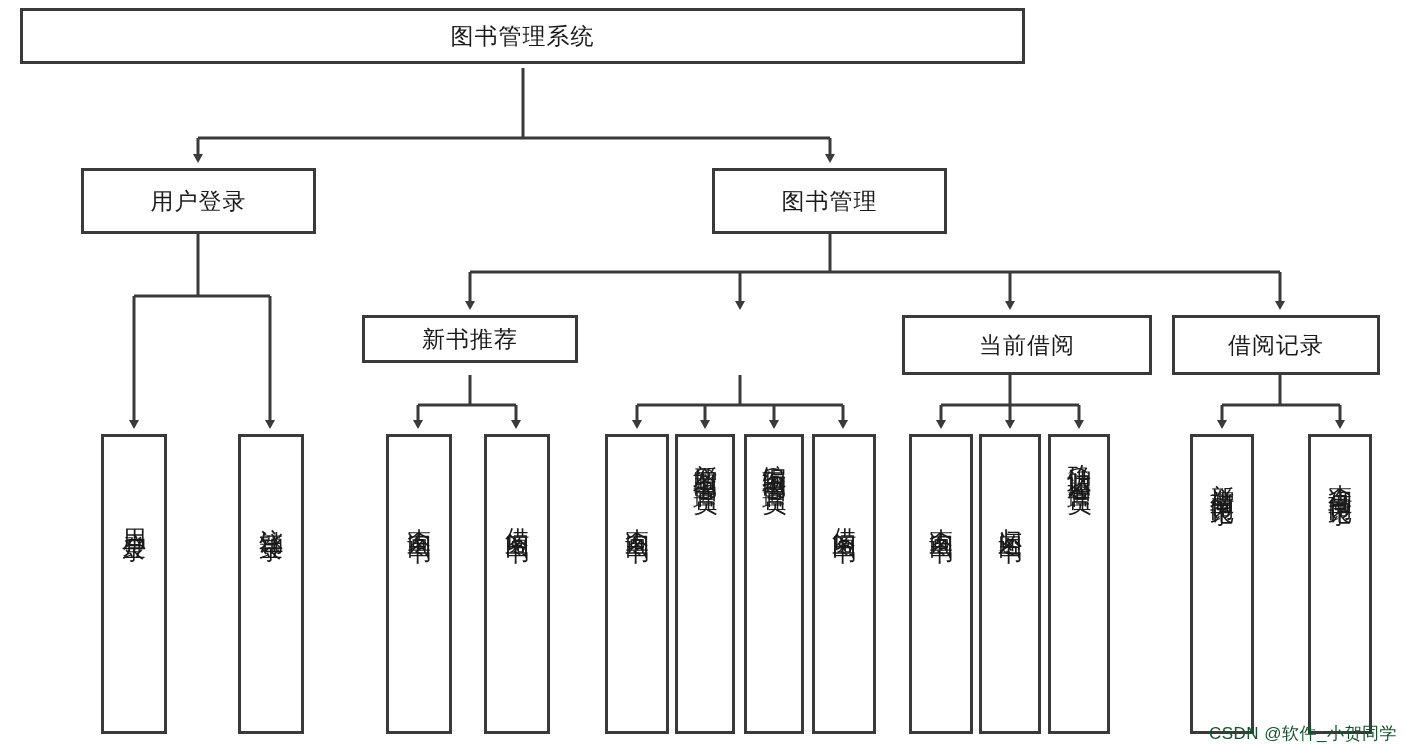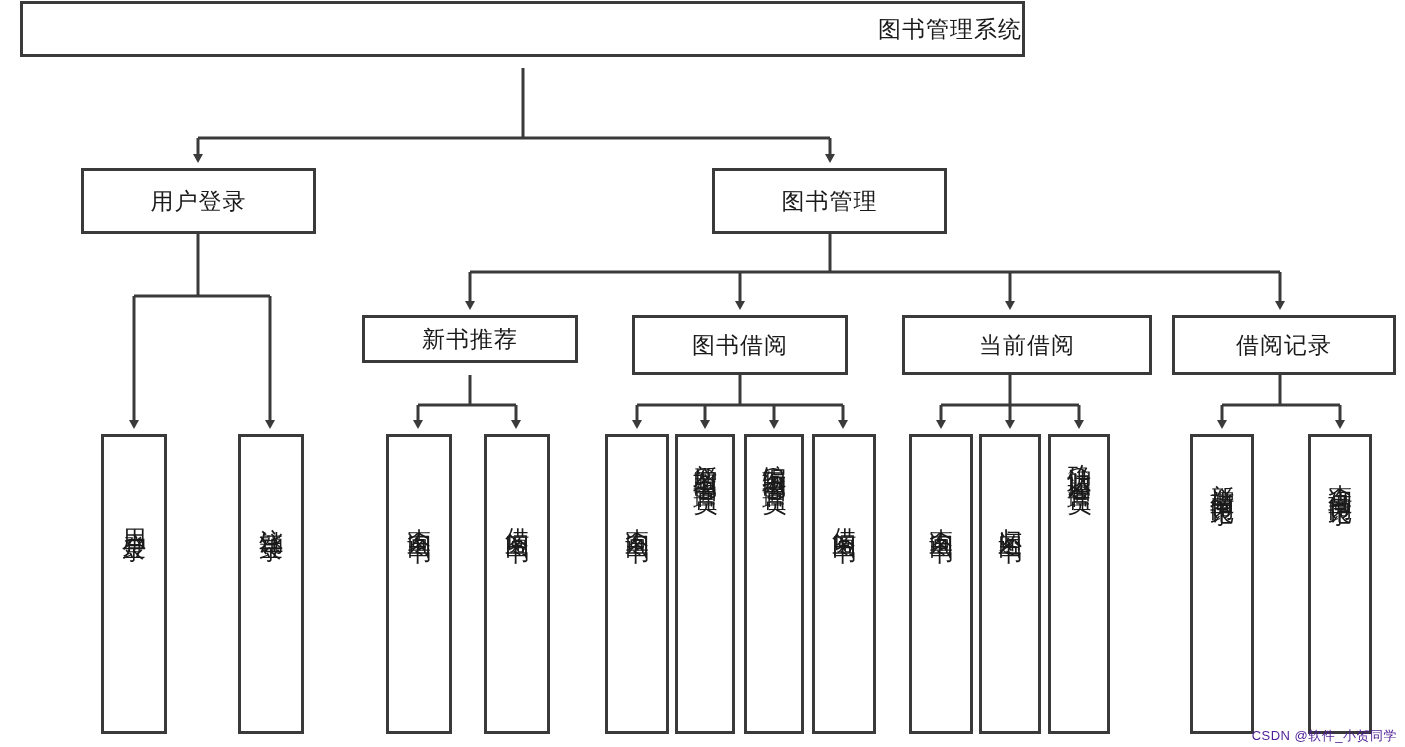--- a/index.html
+++ b/index.html
@@ -52,22 +52,22 @@
     text-orientation: upright;
     font-size: 24px;
     line-height: 1.18;
     letter-spacing: 4px;
     white-space: nowrap;
   }
   .watermark {
     position: absolute;
     right: 8px;
     bottom: 2px;
-    font-size: 13px;
-    color: #4c1d95;
+    font-size: 17px;
+    color: #14532d;
     white-space: nowrap;
     letter-spacing: 0.5px;
   }
 </style>
 </head>
 <body>
 
 <div id="canvas">
 
   <svg class="connectors" viewBox="0 0 1405 747">
@@ -113,41 +113,38 @@
       <path d="M1010,405 L1010,421" marker-end="url(#arrow)"></path>
       <path d="M1079,405 L1079,421" marker-end="url(#arrow)"></path>
 
       <path d="M1280,375 L1280,405"></path>
       <path d="M1222,405 L1340,405"></path>
       <path d="M1222,405 L1222,421" marker-end="url(#arrow)"></path>
       <path d="M1340,405 L1340,421" marker-end="url(#arrow)"></path>
     </g>
   </svg>
 
-  <div class="node node-h node-root" style="left:20px; top:1px; width:1005px; height:56px;justify-content:flex-end;">
+  <div class="node node-h node-root" style="left:20px; top:8px; width:1005px; height:56px;">
     <span>图书管理系统</span>
   </div>
 
   <div class="node node-h" style="left:81px; top:168px; width:235px; height:66px;">
     <span>用户登录</span>
   </div>
   <div class="node node-h" style="left:712px; top:168px; width:235px; height:66px;justify-content:center;">
     <span>图书管理</span>
   </div>
 
   <div class="node node-h" style="left:362px; top:315px; width:216px; height:48px;">
     <span>新书推荐</span>
   </div>
-  <div class="node node-h" style="left:632px; top:315px; width:216px; height:60px;">
-    <span>图书借阅</span>
-  </div>
   <div class="node node-h" style="left:902px; top:315px; width:250px; height:60px;">
     <span>当前借阅</span>
   </div>
-  <div class="node node-h" style="left:1172px; top:315px; width:224px; height:60px;text-align:right;">
+  <div class="node node-h" style="left:1172px; top:315px; width:208px; height:60px;text-align:right;">
     <span>借阅记录</span>
   </div>
 
   <div class="node node-v" style="left:101px; top:434px; width:66px; height:300px; padding-top:72px;">
     <span class="vtext">用户登录</span>
   </div>
   <div class="node node-v" style="left:238px; top:434px; width:66px; height:300px; padding-top:72px;">
     <span class="vtext">注销登录</span>
   </div>
 

